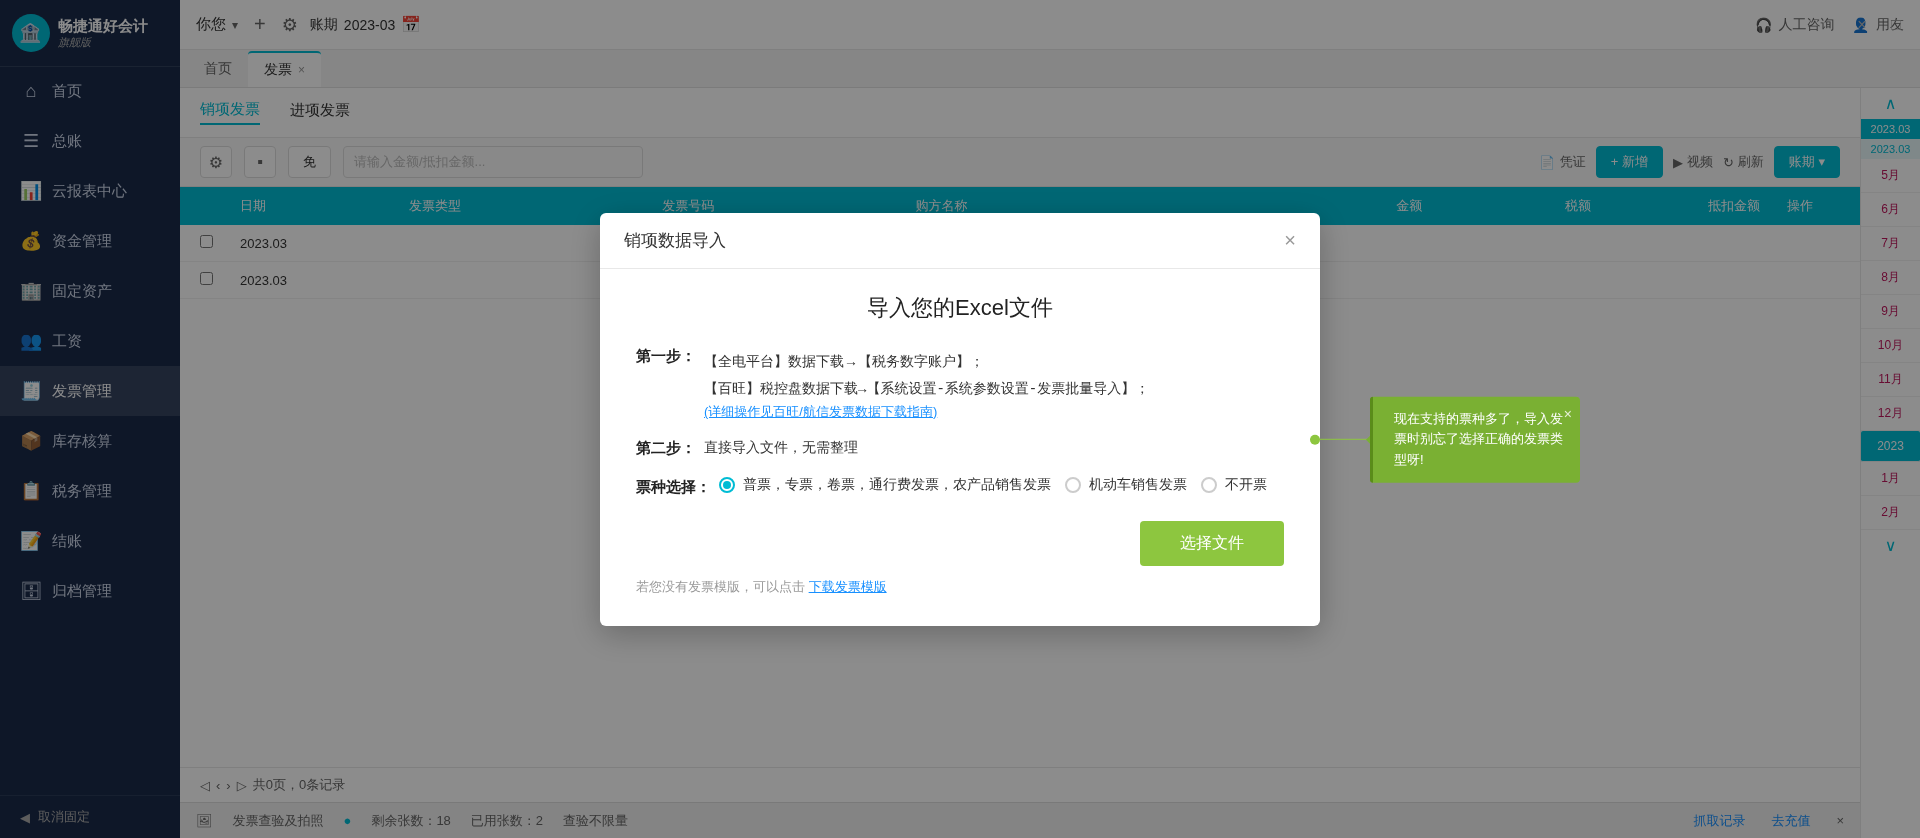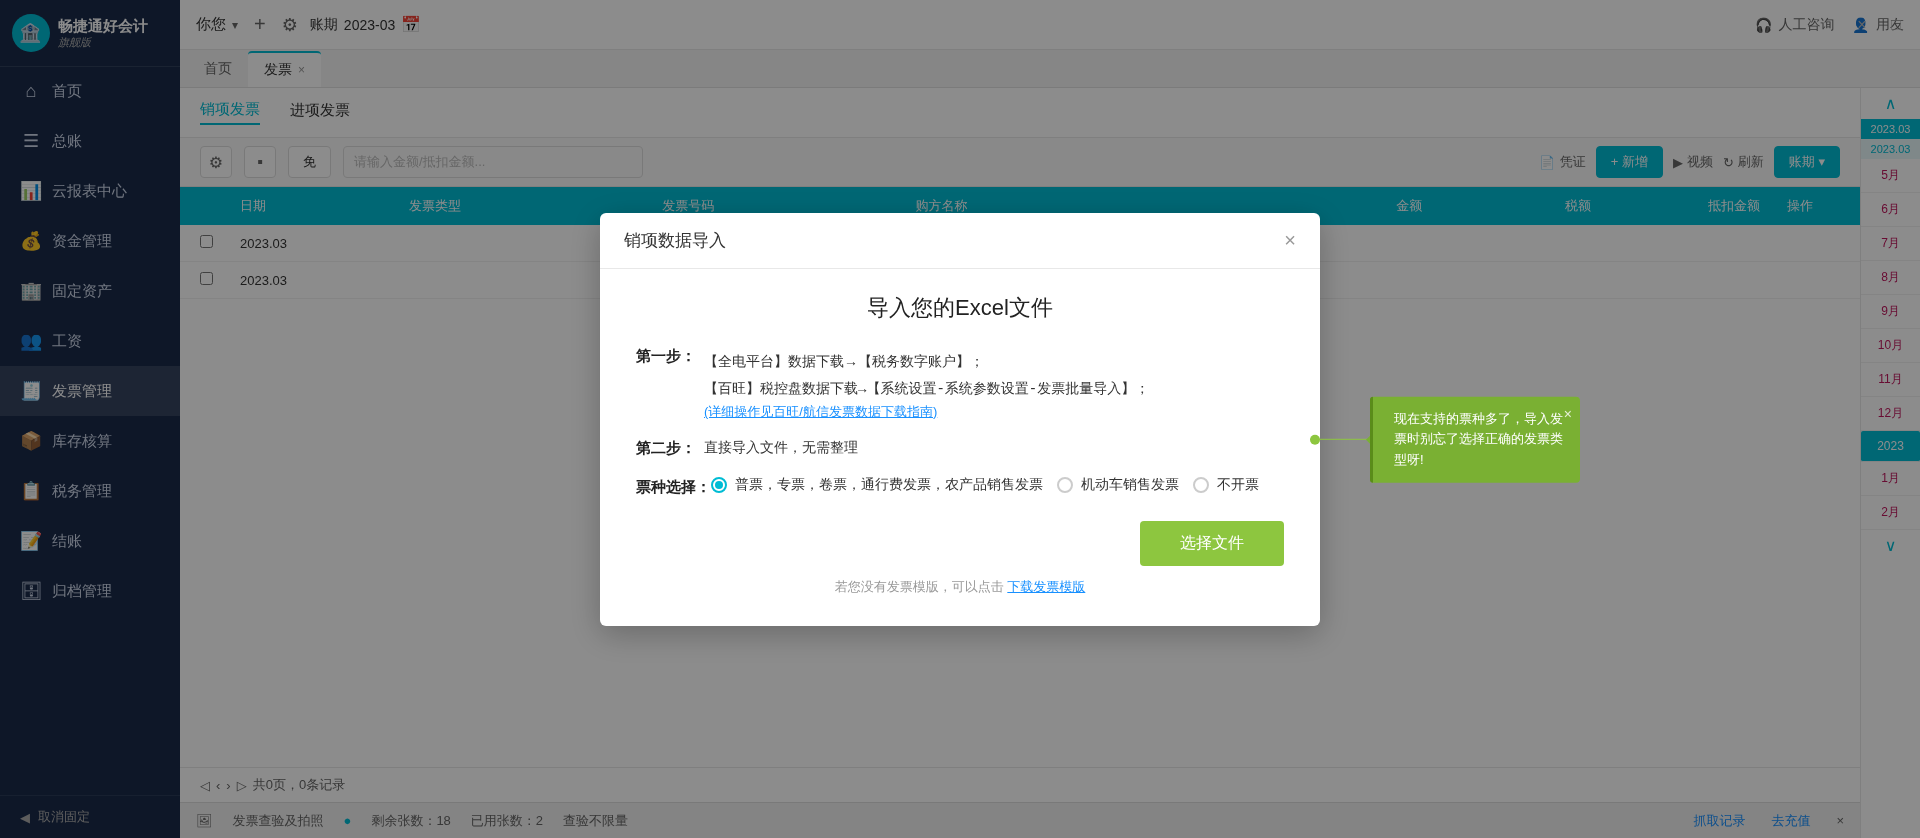--- a/index.html
+++ b/index.html
@@ -92,21 +92,21 @@
     .modal-import-title { text-align: center; font-size: 22px; font-weight: 400; color: #222; margin-bottom: 24px; }
     .step { margin-bottom: 18px; }
     .ticket-section { margin: 16px 0; }
     .radio-group { display: flex; flex-direction: row; gap: 14px; padding-left: 60px; }
     .radio-item { display: flex; align-items: center; gap: 8px; font-size: 14px; color: #333; cursor: pointer; }
     .radio-circle { width: 16px; height: 16px; border-radius: 50%; border: 2px solid #ccc; display: flex; align-items: center; justify-content: center; }
     .radio-circle.checked { border-color: #00bcd4; }
     .radio-dot { width: 8px; height: 8px; border-radius: 50%; background: #00bcd4; }
     .modal-btn-row { display: flex; justify-content: flex-end; margin: 24px 0 12px; }
     .select-file-btn { background: #8dc63f; color: #fff; border: none; border-radius: 4px; padding: 12px 40px; font-size: 16px; cursor: pointer; font-weight: 500; }
-    .modal-footer { text-align: center; font-size: 13px; color: #999; }
+    .modal-footer { font-size: 13px; color: #999; }
     .modal-footer a { color: #1890ff; text-decoration: underline; cursor: pointer; }
 
     
     .tooltip-box { position: absolute; background: #7ab033; color: #fff; border-radius: 4px; padding: 12px 16px; font-size: 13px; line-height: 1.6; width: 210px; z-index: 200; }
     .tooltip-box::before { content: ''; position: absolute; left: -10px; top: 50%; transform: translateY(-50%); border: 6px solid transparent; border-right-color: #7ab033; }
     .tooltip-close { position: absolute; top: 6px; right: 8px; cursor: pointer; font-size: 14px; color: #fff; opacity: 0.8; }
     .tooltip-bar { width: 3px; background: #5a8c1a; position: absolute; left: 0; top: 0; height: 100%; border-radius: 4px 0 0 4px; }
 
     
     .window-controls { position: fixed; top: 0; right: 0; display: flex; align-items: center; height: 50px; padding: 0 10px; gap: 6px; z-index: 300; }
@@ -394,21 +394,21 @@
       </div>
 
       <div class="step">
         <div style="display:flex;align-items:center;gap:8px;">
           <span style="font-size:15px;font-weight:600;color:#222;white-space:nowrap;">第二步：</span>
           <span style="font-size:14px;color:#333;">直接导入文件，无需整理</span>
         </div>
       </div>
 
       <div class="ticket-section">
-        <div style="display:flex;align-items:flex-start;">
+        <div style="display:flex;align-items:flex-start;gap:8px;">
           <span style="font-size:15px;font-weight:600;color:#222;white-space:nowrap;margin-top:2px;">票种选择：</span>
           <div class="radio-group" style="padding-left:0;">
             <div class="radio-item">
               <div class="radio-circle checked">
                 <div class="radio-dot"></div>
               </div>
               <span>普票，专票，卷票，通行费发票，农产品销售发票</span>
             </div>
             <div class="radio-item">
               <div class="radio-circle"></div>

